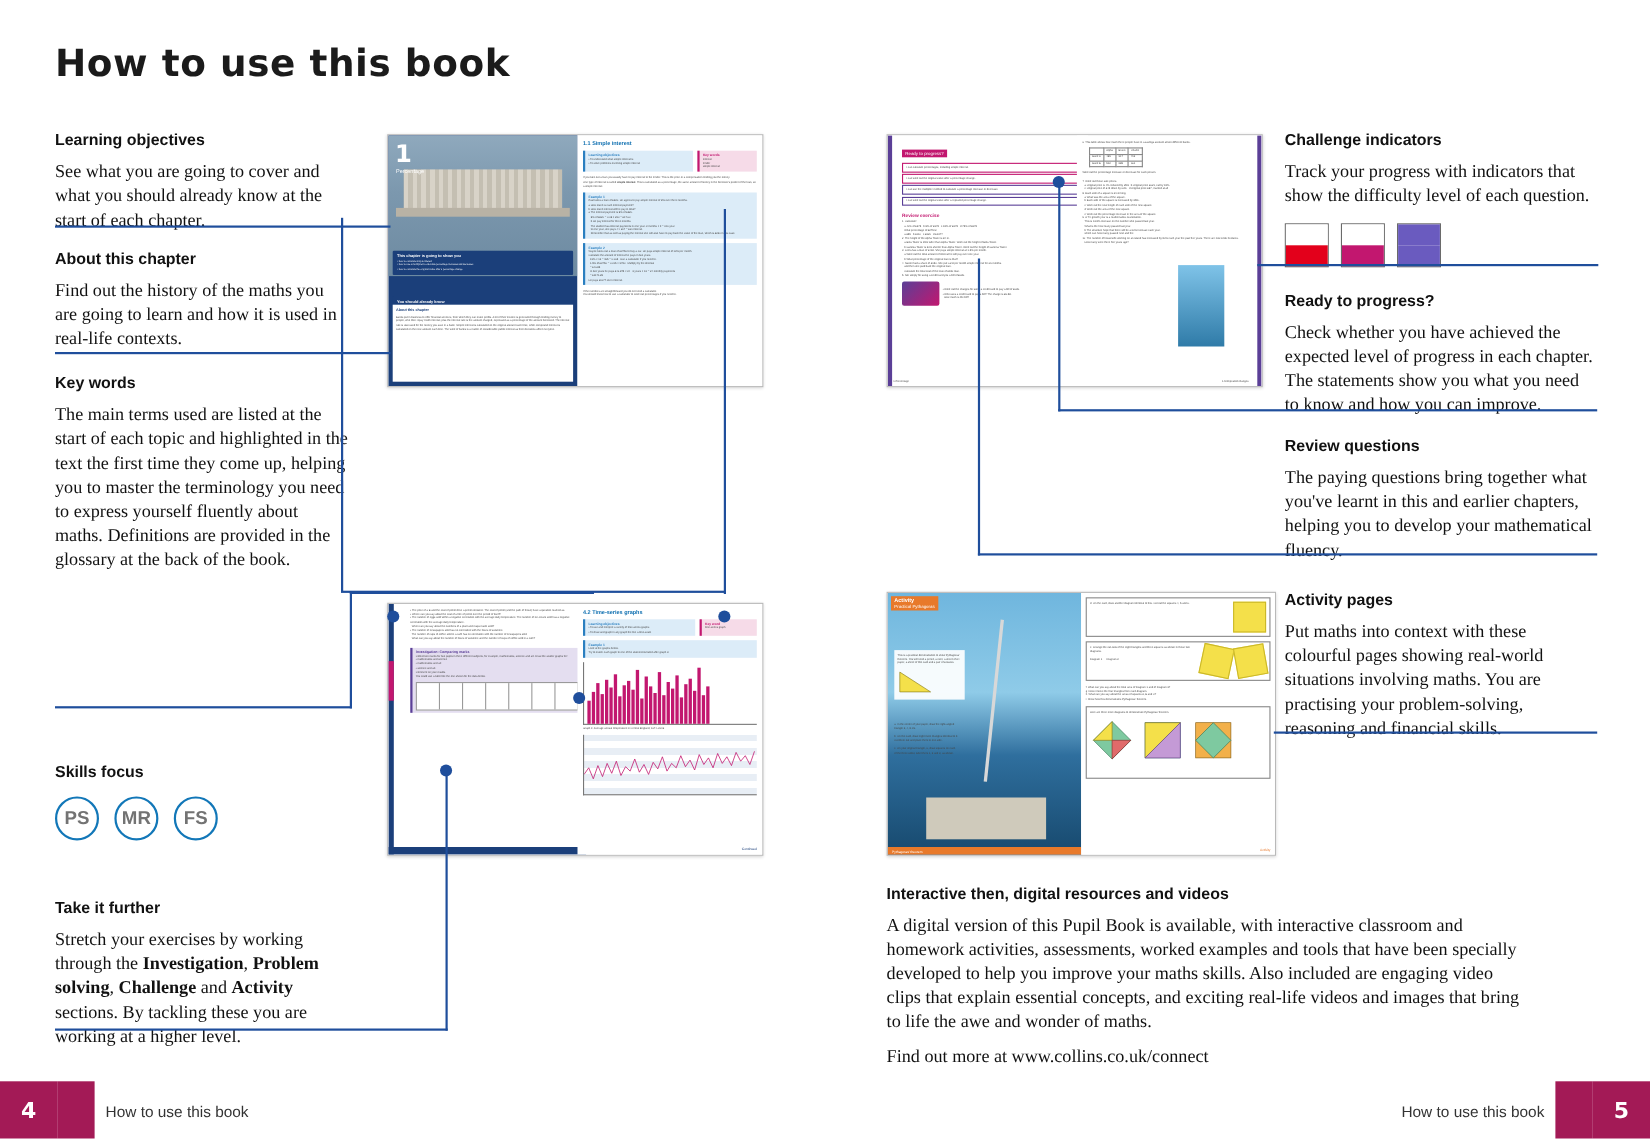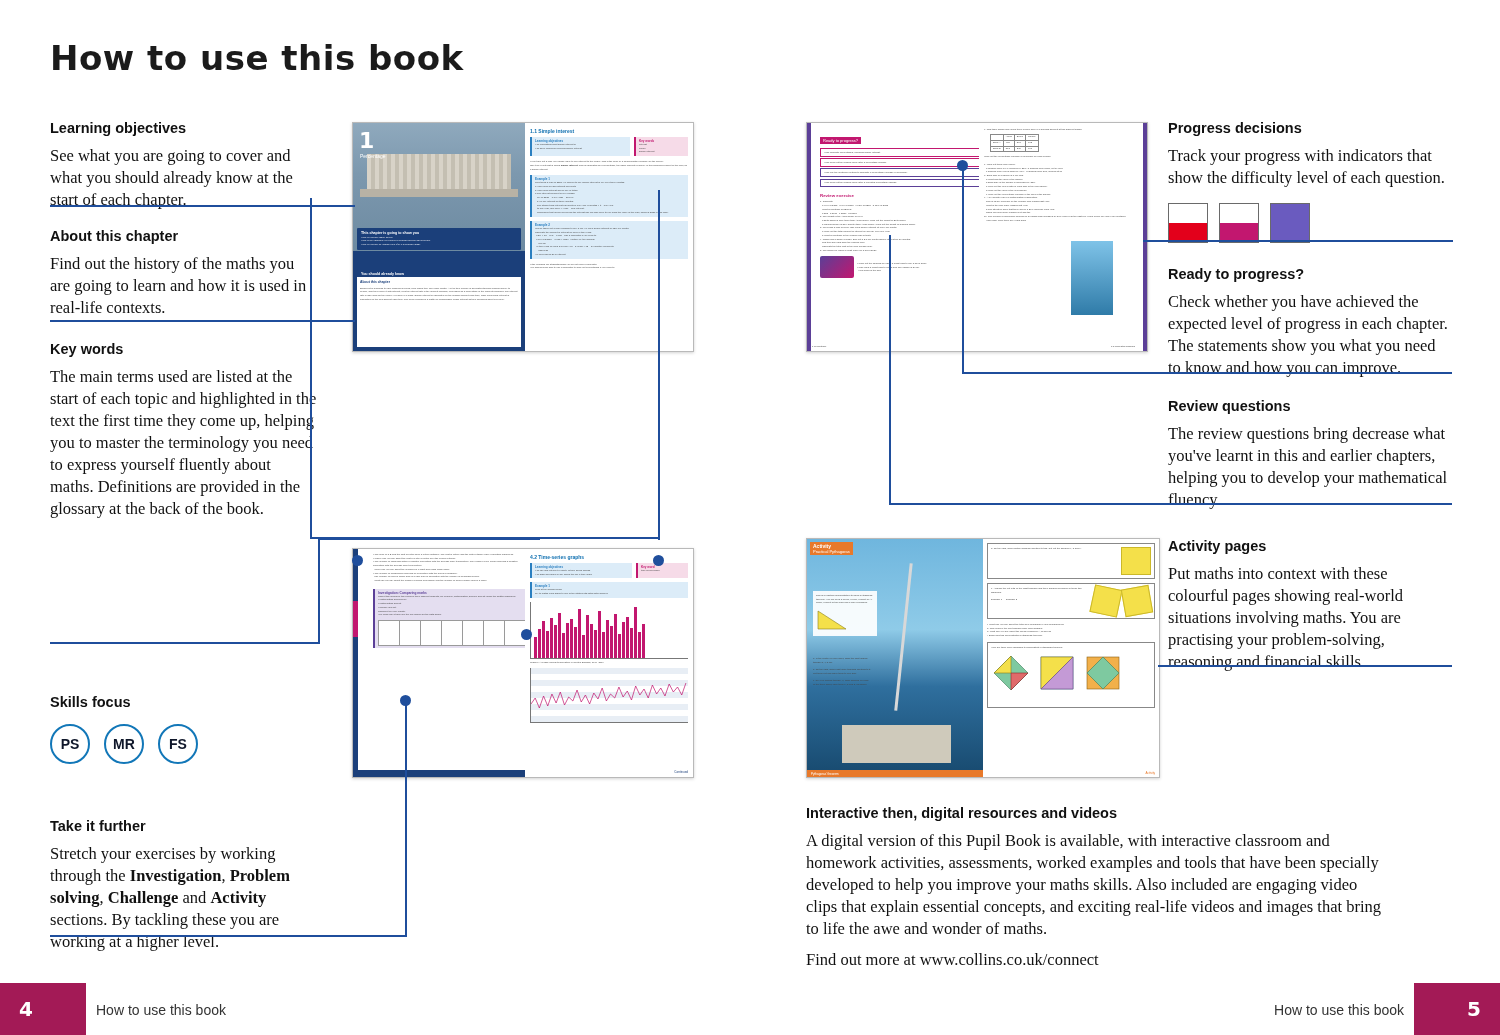--- a/index.html
+++ b/index.html
@@ -38,23 +38,23 @@
   .line{position:absolute;background:#1f4e9c;}
   .hline{height:2px;}
   .vline{width:2px;}
   .dot{position:absolute;width:11px;height:11px;border-radius:50%;background:#1f4e9c;}
 
   
   .badges{margin-top:14px;display:flex;gap:14px;}
   .badge{
     width:36px;height:36px;border-radius:50%;
     border:2.5px solid #1277b8;
-    color:#0f172a;
+    color:#737373;
     font-family:"Liberation Sans", sans-serif;
-    font-size:14px;font-weight:bold;
+    font-size:17px;font-weight:bold;
     display:flex;align-items:center;justify-content:center;
   }
 
   
   .swatches{margin-top:14px;display:flex;gap:11px;}
   .sw{width:38px;height:38px;border:1.5px solid #6a6a6a;display:flex;flex-direction:column;}
   .sw .half{flex:1;}
 
   
   .spread{position:absolute;border:1px solid #b9b9b9;background:#fff;box-shadow:0 1px 3px rgba(0,0,0,.18);overflow:hidden;}
@@ -129,21 +129,21 @@
       <div class="badge">FS</div>
     </div>
   </div>
 
   <div class="callout" style="left:50px;top:818px;width:268px;">
     <h3>Take it further</h3>
     <p><span>Stretch your exercises by working through the </span><b>Investigation</b><span>, </span><b>Problem solving</b><span>, </span><b>Challenge</b><span> and </span><b>Activity</b><span> sections. By tackling these you are working at a higher level.</span></p>
   </div>
 
   <div class="callout" style="left:1168px;top:120px;width:282px;">
-    <h3>Progress decisions</h3>
+    <h3>Challenge indicators</h3>
     <p>Track your progress with indicators that show the difficulty level of each question.</p>
     <div class="swatches">
       <div class="sw">
           <div class="half" style="background:#ffffff"></div>
           <div class="half" style="background:#e3001b"></div>
         </div>
       <div class="sw">
           <div class="half" style="background:#ffffff"></div>
           <div class="half" style="background:#c2176f"></div>
         </div>
@@ -154,21 +154,21 @@
     </div>
   </div>
 
   <div class="callout" style="left:1168px;top:266px;width:282px;">
     <h3>Ready to progress?</h3>
     <p>Check whether you have achieved the expected level of progress in each chapter. The statements show you what you need to know and how you can improve.</p>
   </div>
 
   <div class="callout" style="left:1168px;top:398px;width:282px;">
     <h3>Review questions</h3>
-    <p>The review questions bring decrease what you've learnt in this and earlier chapters, helping you to develop your mathematical fluency.</p>
+    <p>The paying questions bring together what you've learnt in this and earlier chapters, helping you to develop your mathematical fluency.</p>
   </div>
 
   <div class="callout" style="left:1168px;top:538px;width:282px;">
     <h3>Activity pages</h3>
     <p>Put maths into context with these colourful pages showing real-world situations involving maths. You are practising your problem-solving, reasoning and financial skills.</p>
   </div>
 
   <div class="callout" style="left:806px;top:805px;width:580px;">
     <h3>Interactive then, digital resources and videos</h3>
     <p>A digital version of this Pupil Book is available, with interactive classroom and homework activities, assessments, worked examples and tools that have been specially developed to help you improve your maths skills. Also included are engaging video clips that explain essential concepts, and exciting real-life videos and images that bring to life the awe and wonder of maths.</p>

